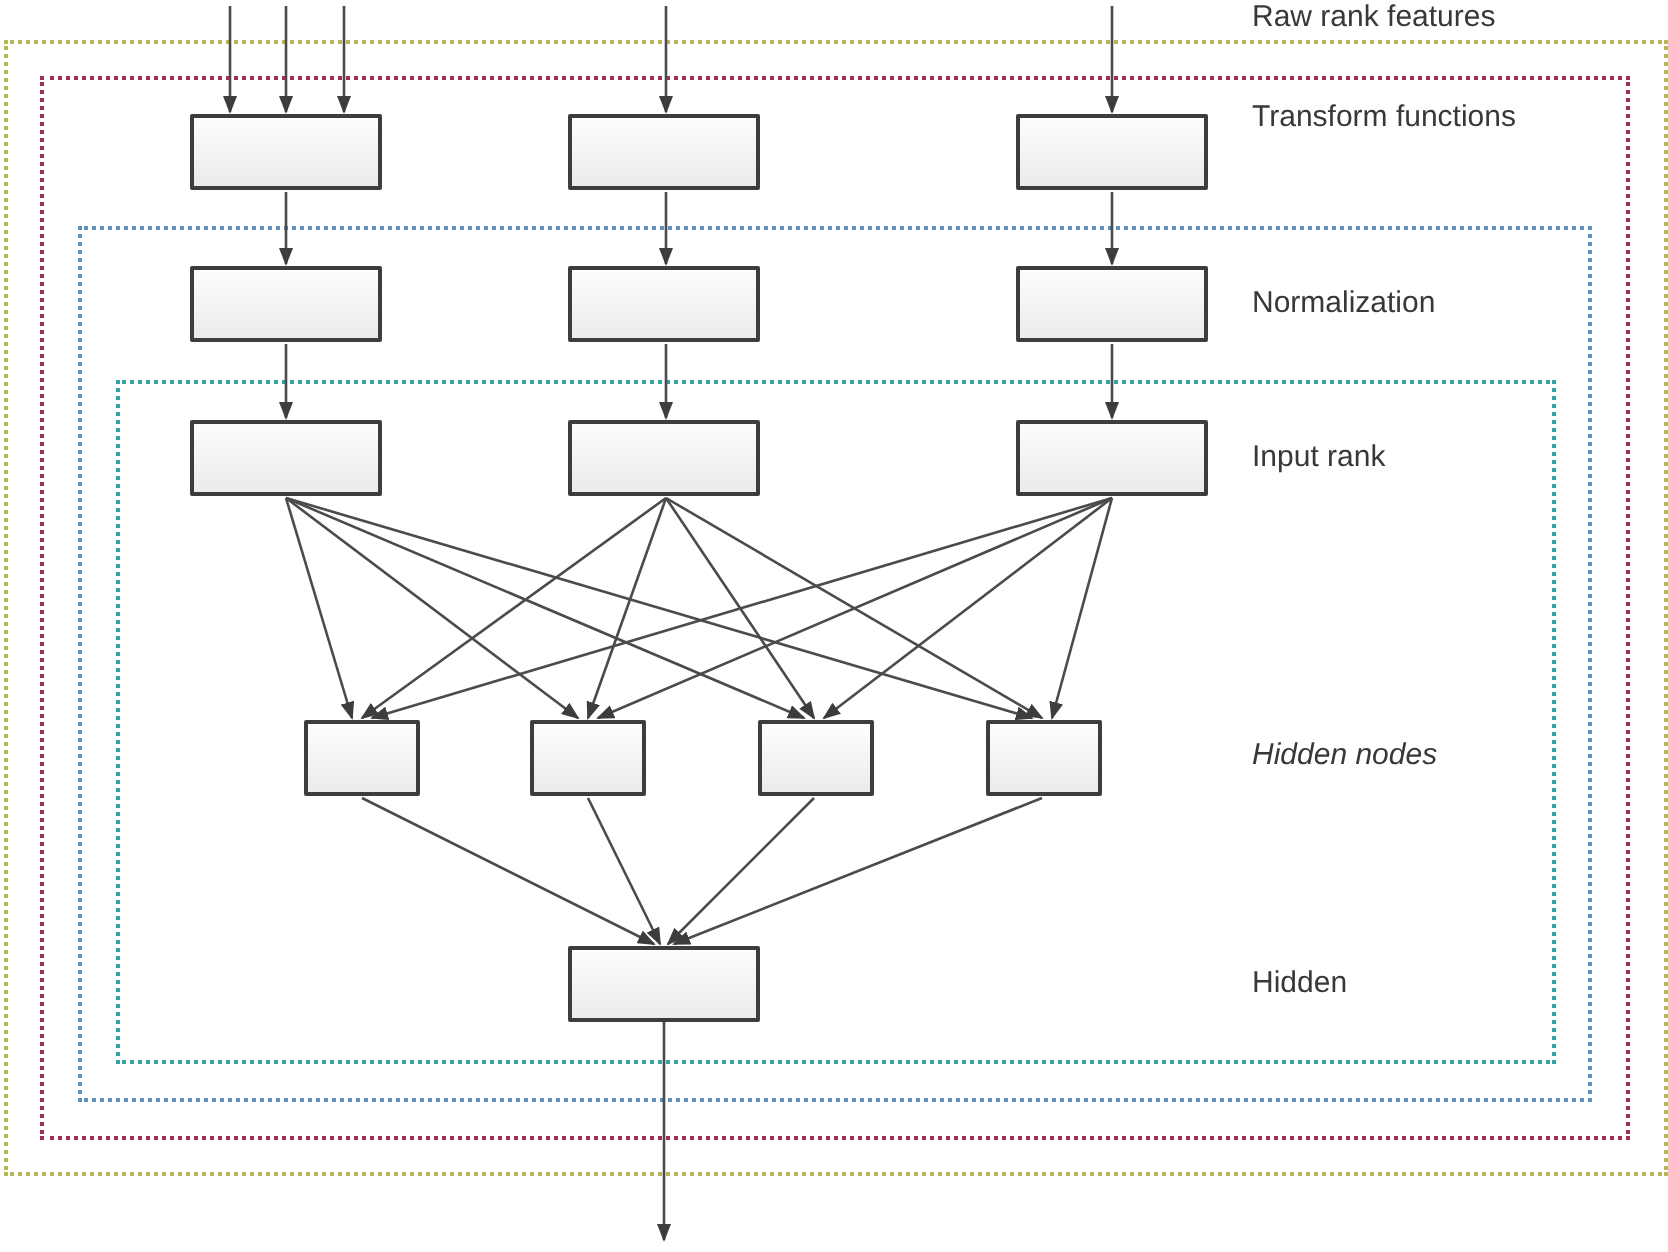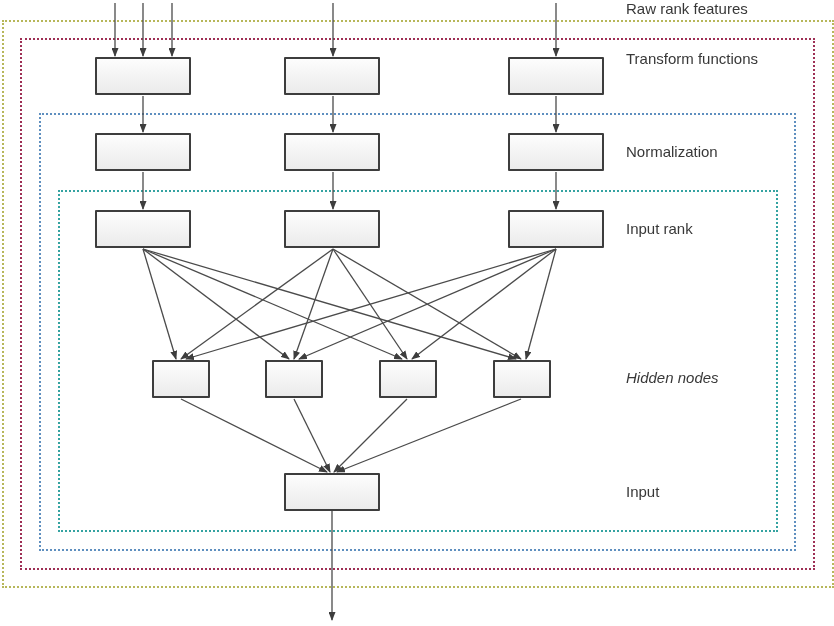--- a/index.html
+++ b/index.html
@@ -149,15 +149,15 @@
   <div class="node narrow row-hidden h-3"></div>
   <div class="node narrow row-hidden h-4"></div>
 
   <div class="node score"></div>
 
   <div class="layer-label lbl-raw">Raw rank features</div>
   <div class="layer-label lbl-transform">Transform functions</div>
   <div class="layer-label lbl-norm">Normalization</div>
   <div class="layer-label lbl-input">Input rank</div>
   <div class="layer-label lbl-hidden">Hidden nodes</div>
-  <div class="layer-label lbl-score">Input</div>
+  <div class="layer-label lbl-score">Hidden</div>
 
 </div>
 
 </body></html>

